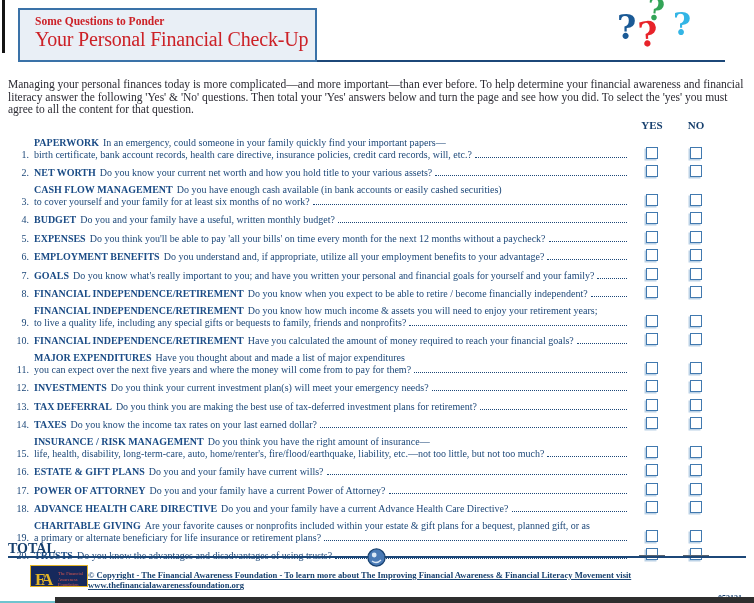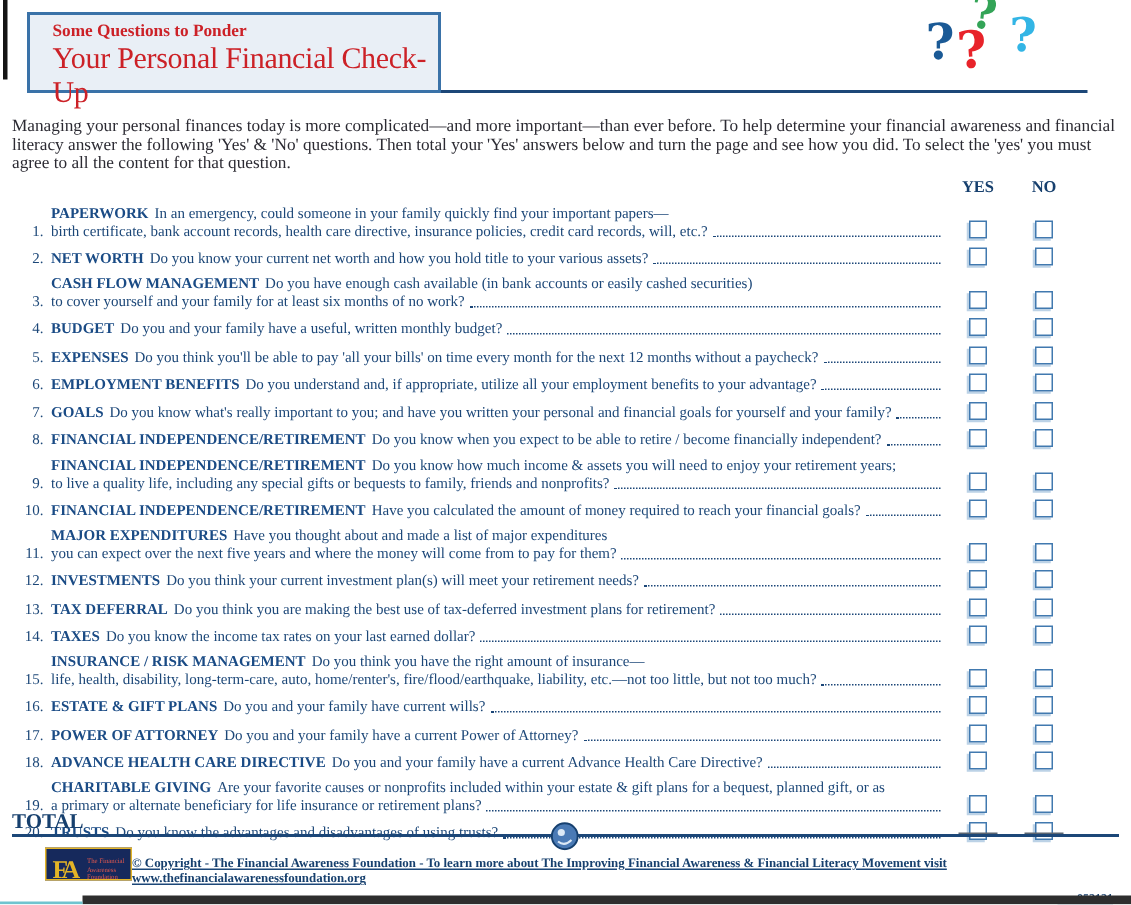--- a/index.html
+++ b/index.html
@@ -7,21 +7,21 @@
     --rule:#1c4778; --cb:#4179af; --cb-shadow:#bcd2e6; --ink:#2c2b33;
     --qm-navy:#1b5a96; --qm-red:#e8232a; --qm-green:#33a457; --qm-blue:#33b5e5;
     --gold:#e3b427; --logo-navy:#16295c; --bar:#2e2e2e; --teal:#6fc4cf; --blank:#5b6570;
   }
   html,body{margin:0;padding:0;background:#fff;}
   .page{position:relative;width:754px;height:603px;background:#fff;overflow:hidden;
         font-family:"Liberation Serif","DejaVu Serif",serif;color:var(--navy);}
   
   .edge-left{position:absolute;left:2px;top:0;width:2.5px;height:53px;background:#141414;}
   .header-zone{display:flex;align-items:flex-start;height:62px;}
-  .title-box{box-sizing:border-box;margin:8px 0 0 18px;width:276px;height:54px;background:var(--box-bg);
+  .title-box{box-sizing:border-box;margin:8px 0 0 18px;width:299px;height:54px;background:var(--box-bg);
              border:2px solid var(--box-border);padding:5px 0 0 15px;}
   .eyebrow{font-size:11.5px;font-weight:600;color:var(--red);}
   .main-title{font-size:20px;font-weight:normal;color:var(--red);letter-spacing:-.2px;margin-top:1px;}
   .rule-fill{flex:1;height:60px;border-bottom:2.5px solid var(--rule);margin-right:29px;position:relative;}
   .qmarks{position:absolute;right:28px;bottom:1px;width:80px;height:60px;}
   .qm{position:absolute;font-weight:bold;font-family:"DejaVu Serif",serif;line-height:1;}
   .qm-navy{left:0;top:12px;font-size:33px;color:var(--qm-navy);}
   .qm-green{left:30px;top:-4px;font-size:30px;color:var(--qm-green);transform:rotate(6deg);}
   .qm-red{left:21px;top:18px;font-size:34px;color:var(--qm-red);transform:rotate(-4deg);}
   .qm-blue{left:56px;top:10px;font-size:31px;color:var(--qm-blue);}
@@ -278,21 +278,21 @@
           </div>
           <div class="q-cell">
             <span class="checkbox"></span>
           </div>
         </div>
         <div class="q-row">
           <div class="q-num">12.</div>
           <div class="q-body">
             <div class="q-line">
               <span class="q-cat">INVESTMENTS</span>
-              <span class="q-text">Do you think your current investment plan(s) will meet your retirement needs?</span>
+              <span class="q-text">Do you think your current investment plan(s) will meet your emergency needs?</span>
               <span class="dots"></span>
             </div>
           </div>
           <div class="q-cell">
             <span class="checkbox"></span>
           </div>
           <div class="q-cell">
             <span class="checkbox"></span>
           </div>
         </div>

